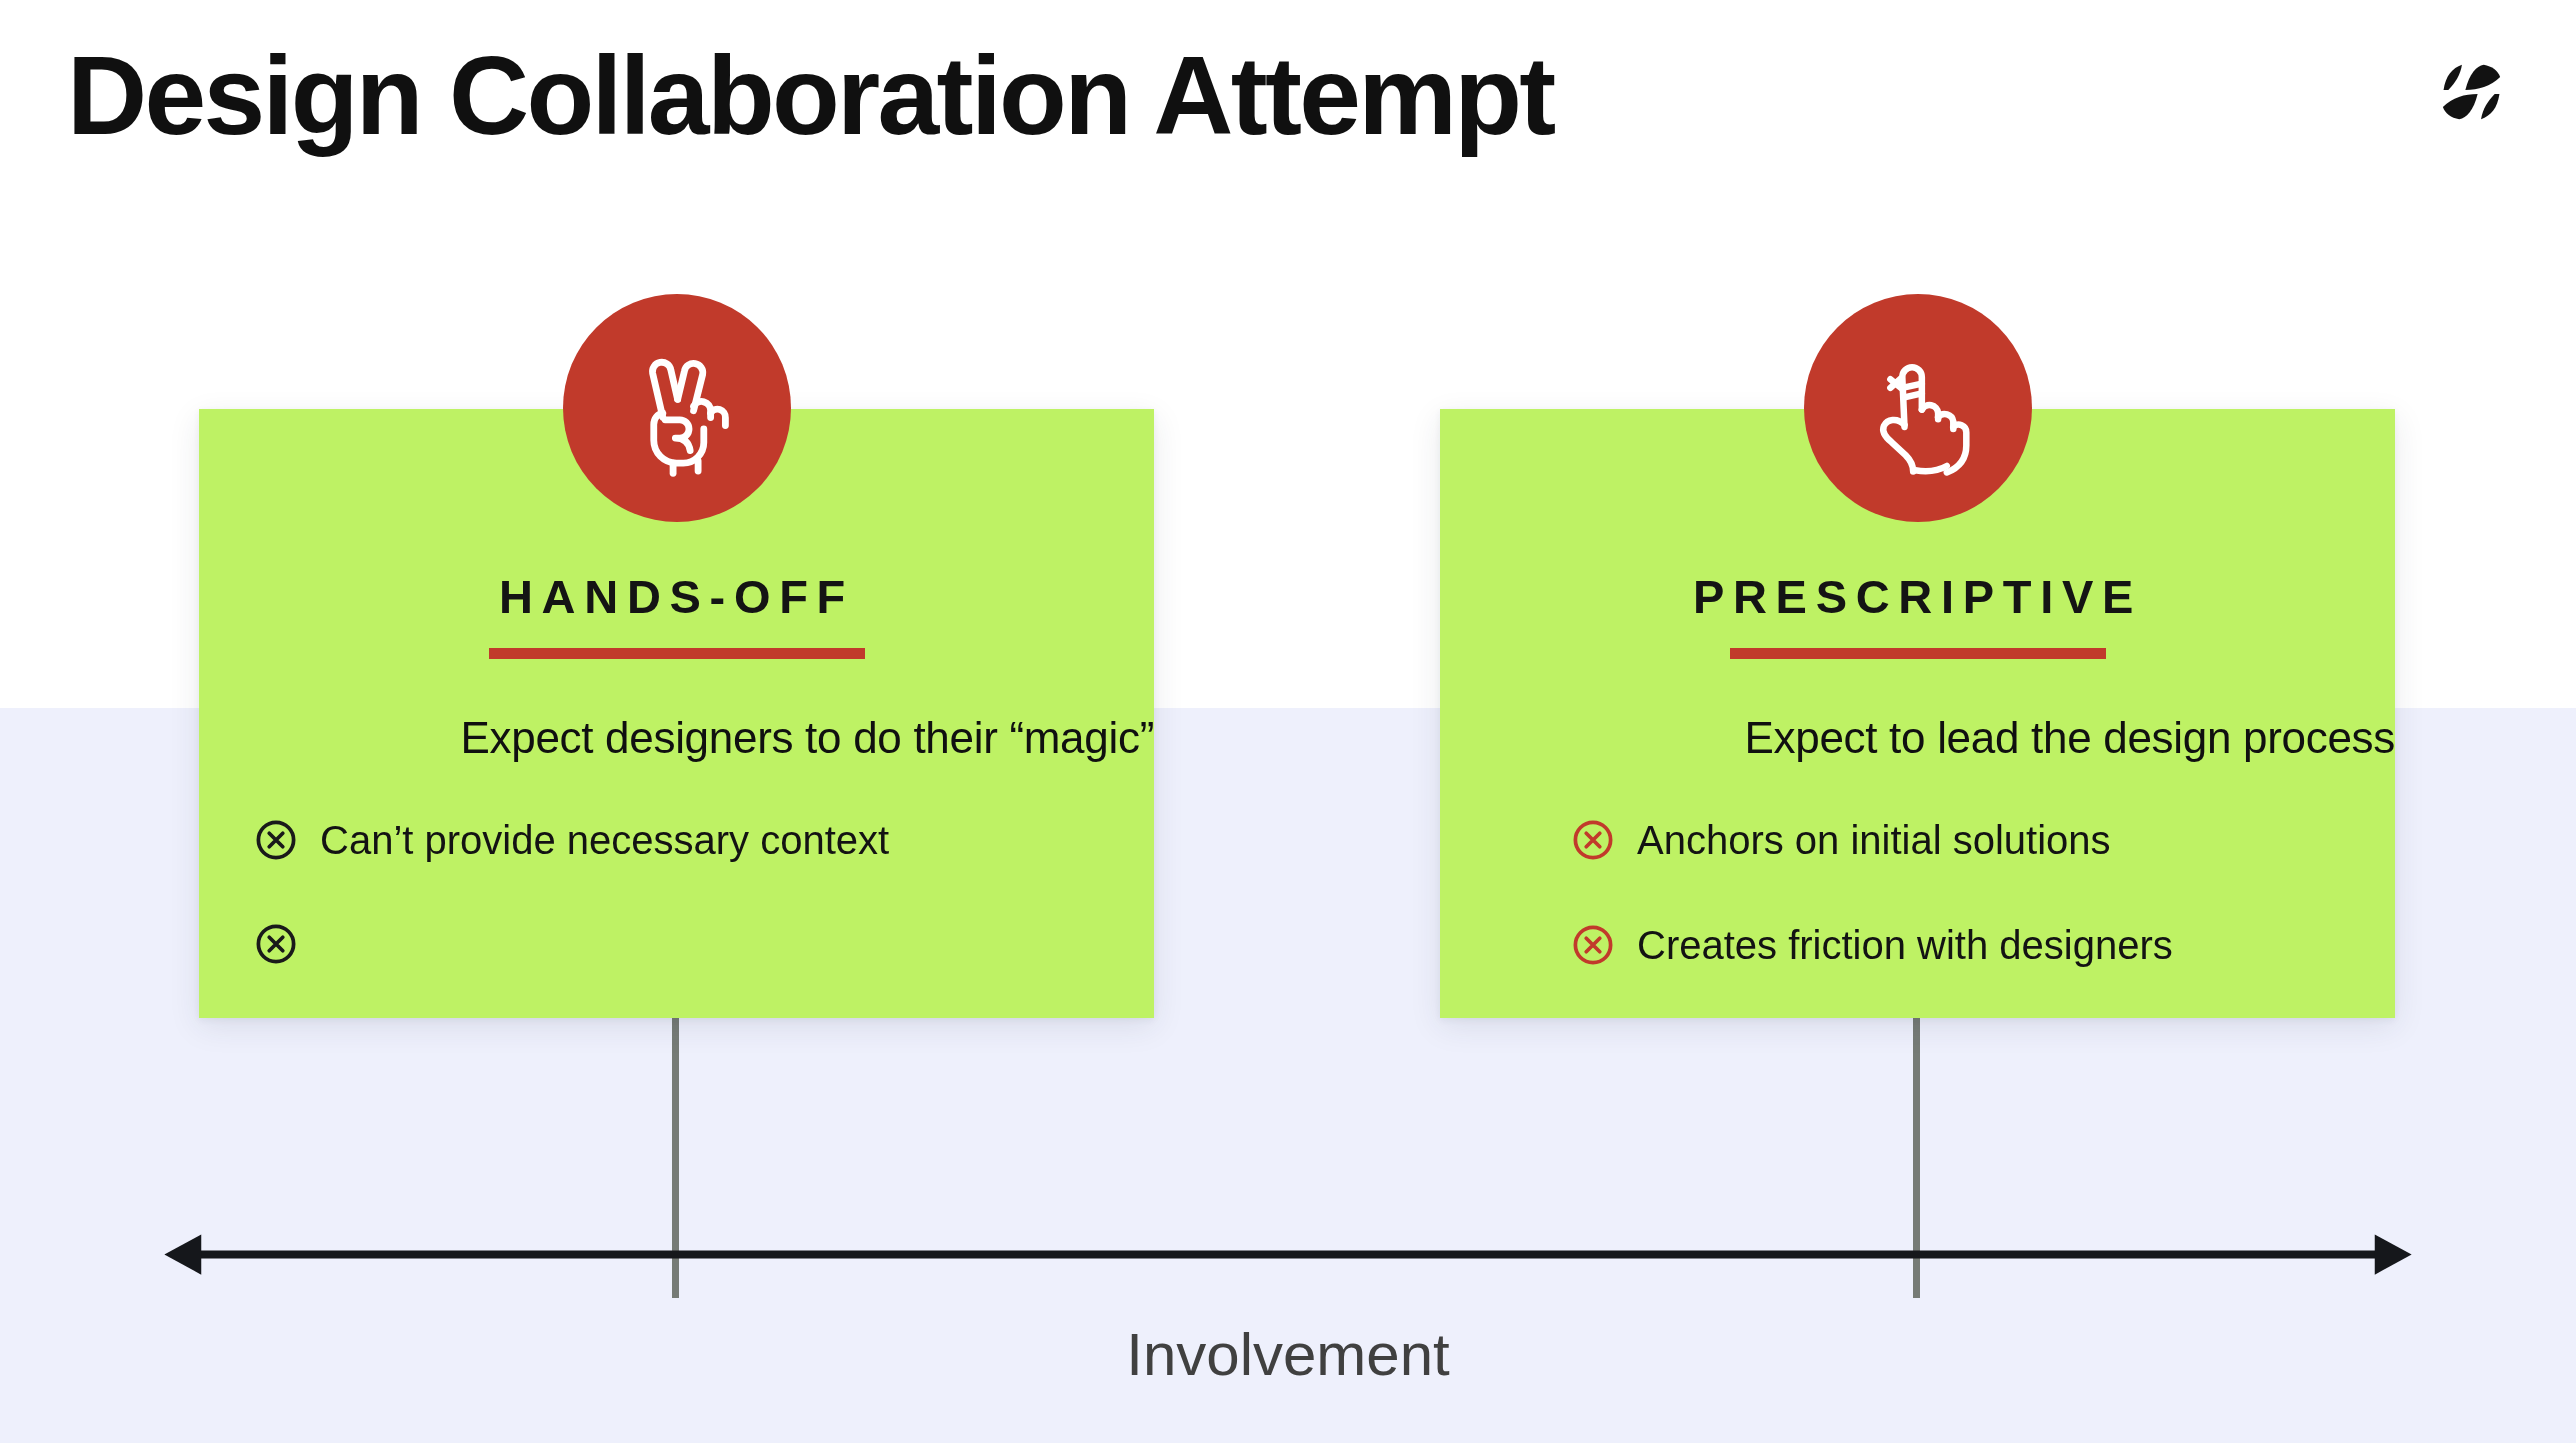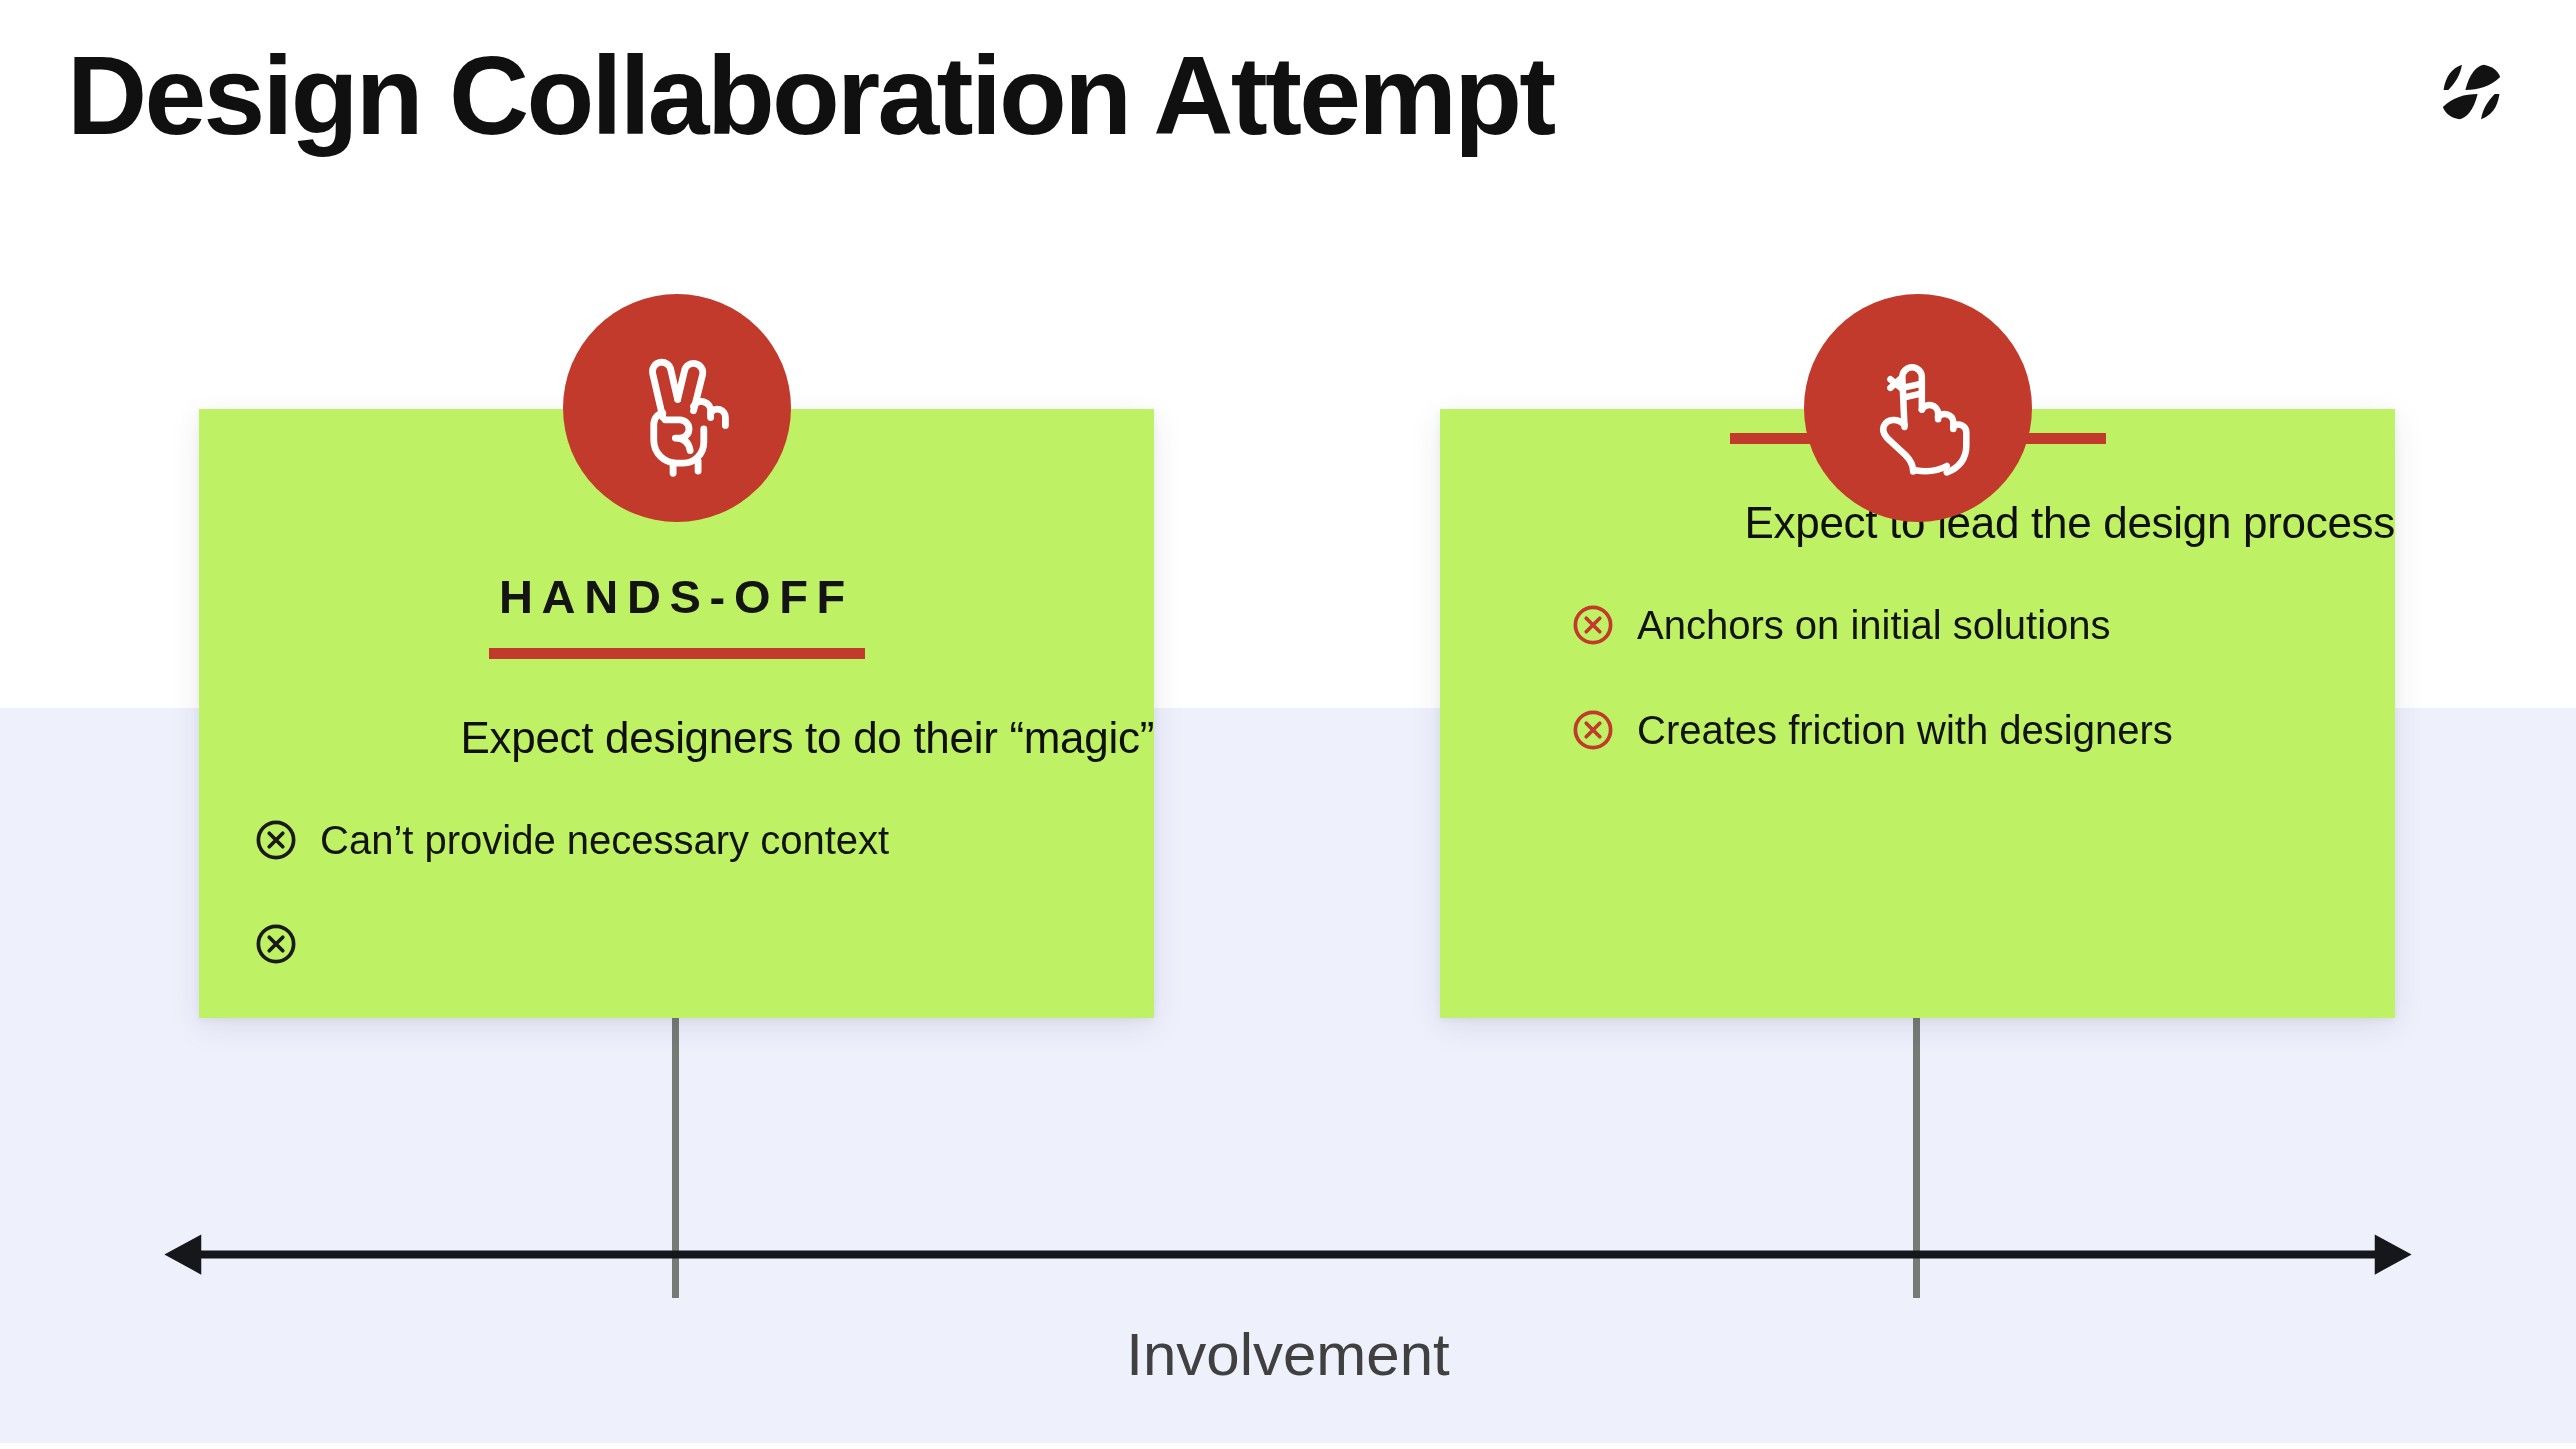--- a/index.html
+++ b/index.html
@@ -137,20 +137,21 @@
           <path d="M52 55 l17 -4"></path>
           <path d="M40 38 l11 9 m-1 -10 l-10 9"></path>
           <path d="M69 66 a8 8 0 0 1 15 3 v6"></path>
           <path d="M84 73 a8 8 0 0 1 14 4 v7"></path>
           <path d="M98 82 a7 7 0 0 1 12 5 v12 c0 13 -8 21 -18 25"></path>
           <path d="M53 80 c-7 -7 -16 -5 -19 1 c-2 5 1 10 7 15 l13 12 c5 5 7 10 7 15"></path>
           <path d="M63 122 c12 2 22 0 29 -4"></path>
         </g>
       </svg>
     </div>
+    <div class="card-title">PRESCRIPTIVE</div>
     <div class="card-underline" style="background:#c13a2b"></div>
     <div class="card-desc">Expect to lead the design process</div>
     <div class="bullets">
       <div class="bullet">
         <svg viewBox="0 0 62 62" aria-hidden="true">
           <g class="cx" stroke="#c13a2b">
               <circle cx="31" cy="31" r="26"></circle>
               <path d="M21 21 L41 41 M41 21 L21 41"></path>
             </g>
         </svg>

